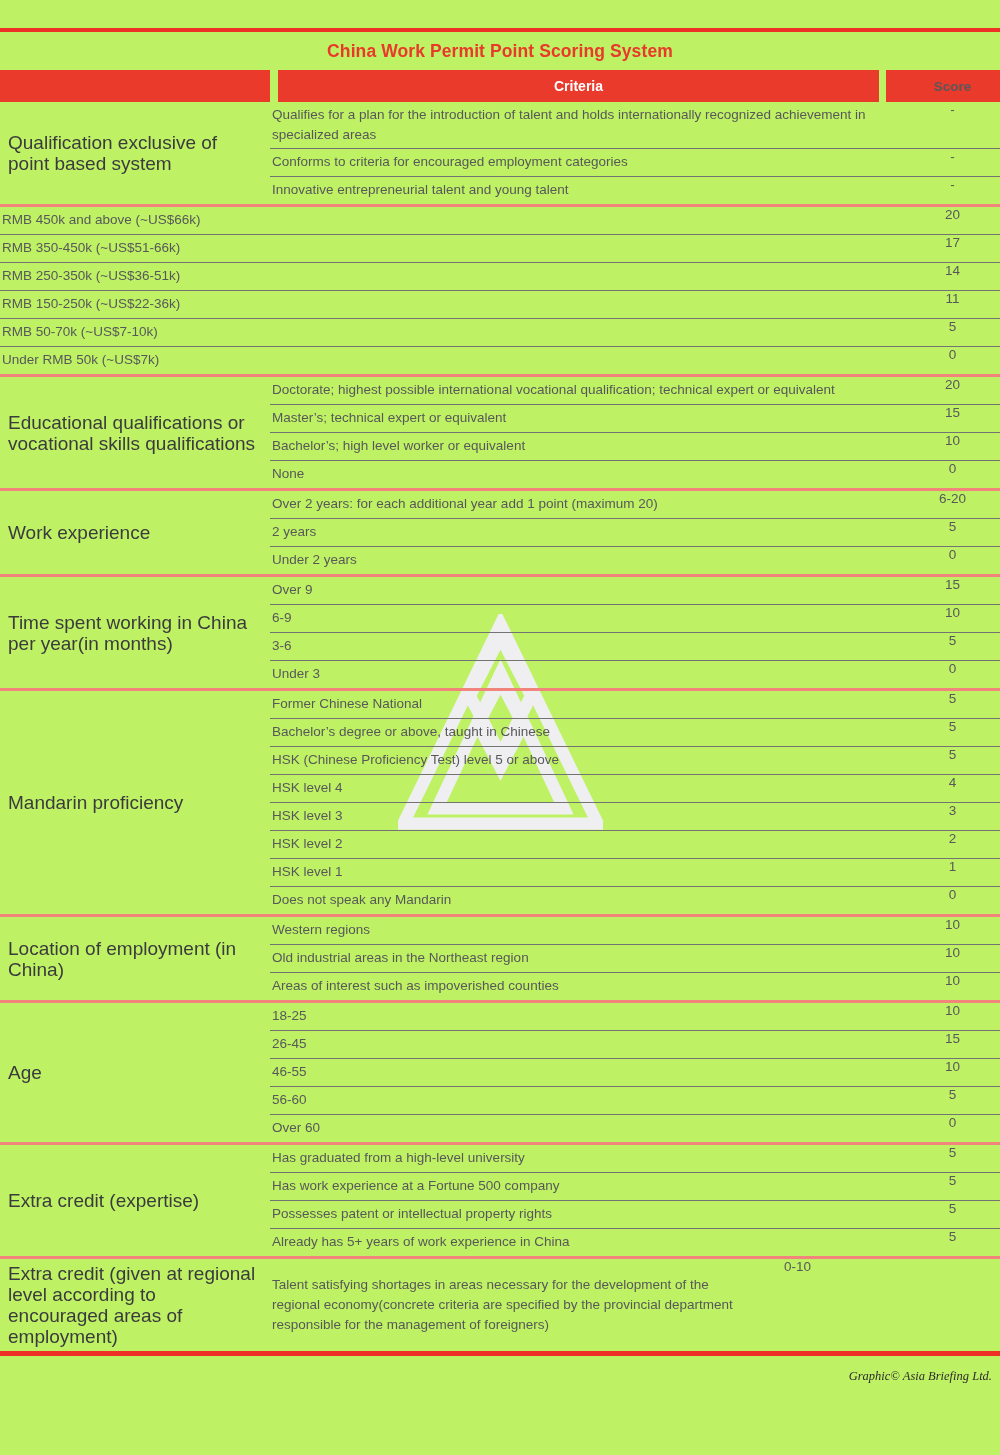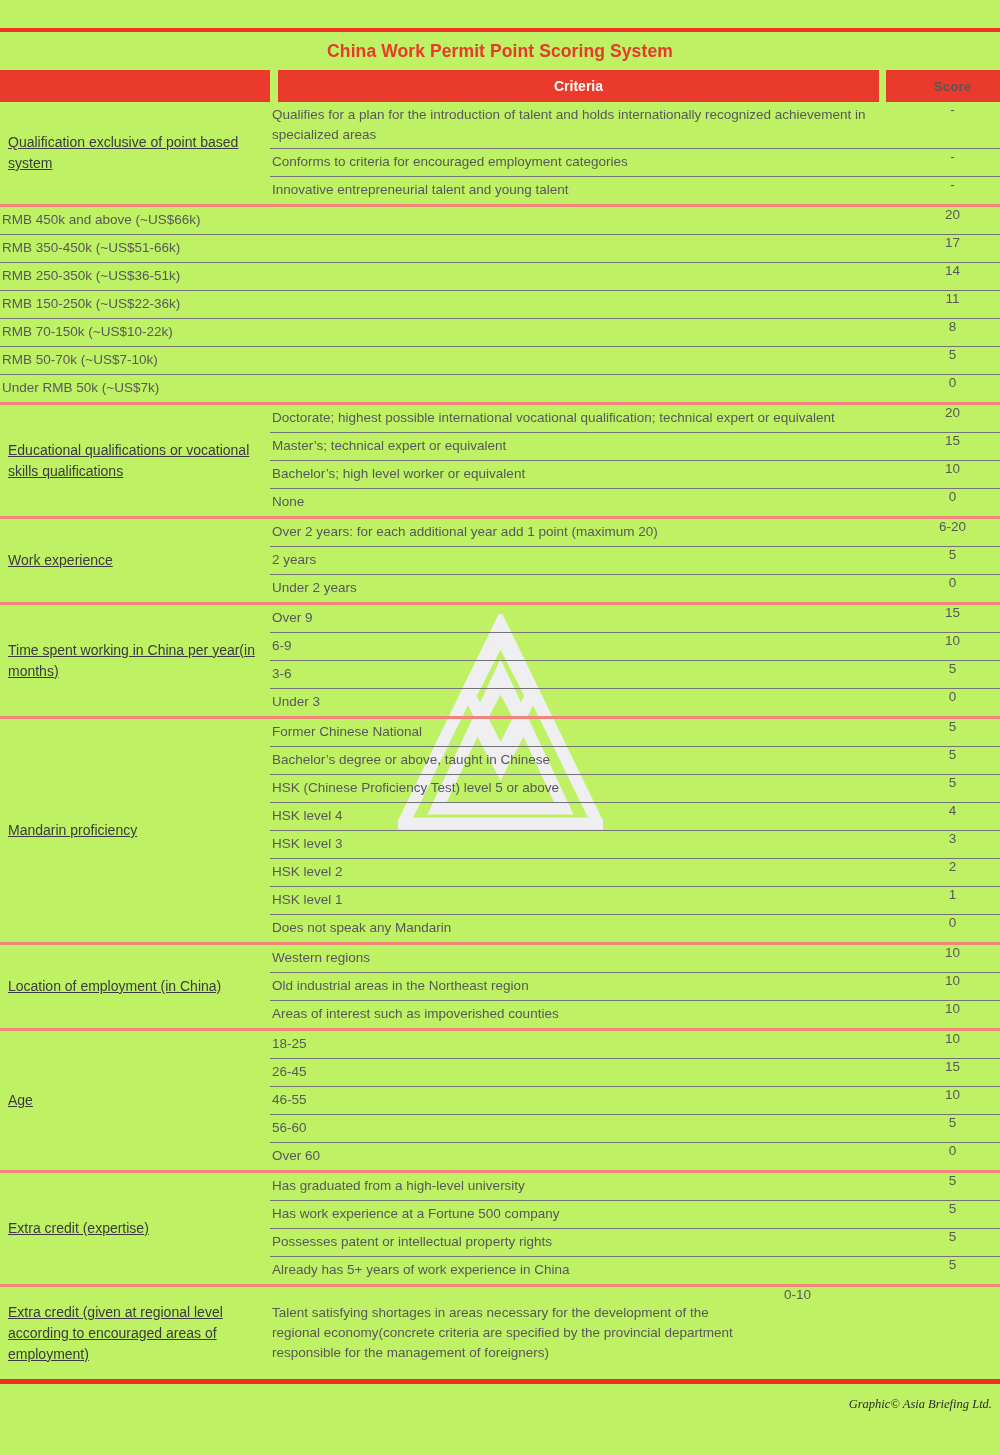--- a/index.html
+++ b/index.html
@@ -31,21 +31,21 @@
   .th.cat{width:270px;margin-right:8px;}
   .th.crit{flex:1;margin-right:7px;}
   .th.score{width:88px;padding-left:19px;}
   
   .section{display:flex;}
   .section + .section{border-top:3px solid #F1847B;}
   .cat-cell{
     width:270px;flex:0 0 270px;
     display:flex;align-items:center;
     padding:2px 10px 2px 8px;box-sizing:border-box;
-    font-size:14px;color:#3B3B3D;line-height:21px;text-decoration:underline;
+    font-size:19px;color:#3B3B3D;line-height:21px;
   }
   .rows{flex:1;display:flex;flex-direction:column;}
   .row{display:flex;min-height:27px;gap:7px;}
   .row + .row{border-top:1px solid #737373;}
   .criteria{
     flex:1;padding:3px 6px 3px 2px;
     font-size:13.5px;color:#58585A;line-height:20px;
   }
   .score{
     width:95px;flex:0 0 95px;
@@ -117,24 +117,20 @@
             </div>
             <div class="row">
               <div class="criteria">RMB 250-350k (~US$36-51k)</div>
               <div class="score">14</div>
             </div>
             <div class="row">
               <div class="criteria">RMB 150-250k (~US$22-36k)</div>
               <div class="score">11</div>
             </div>
             <div class="row">
-              <div class="criteria">RMB 70-150k (~US$10-22k)</div>
-              <div class="score">8</div>
-            </div>
-            <div class="row">
               <div class="criteria">RMB 50-70k (~US$7-10k)</div>
               <div class="score">5</div>
             </div>
             <div class="row">
               <div class="criteria">Under RMB 50k (~US$7k)</div>
               <div class="score">0</div>
             </div>
           </div>
         </div>
         <div class="section">

